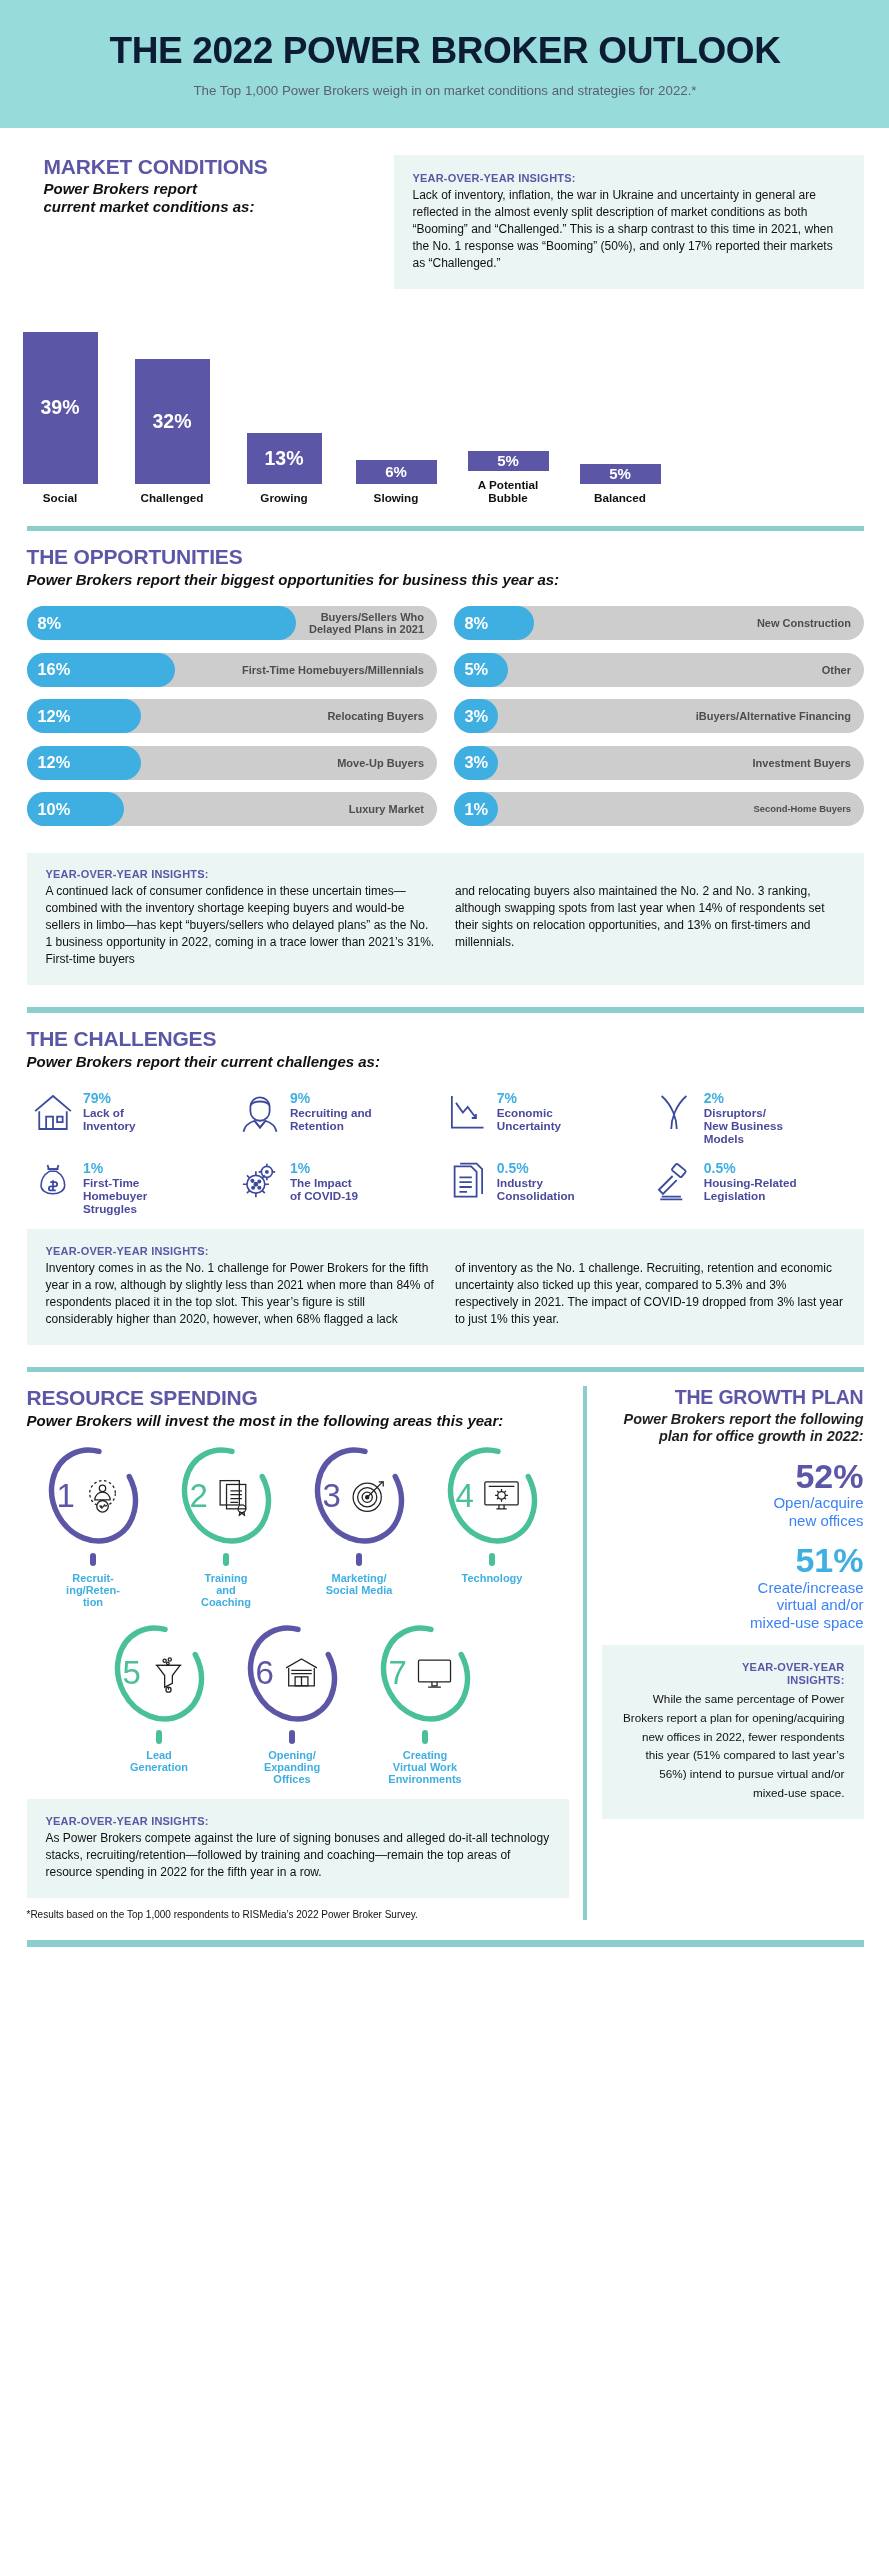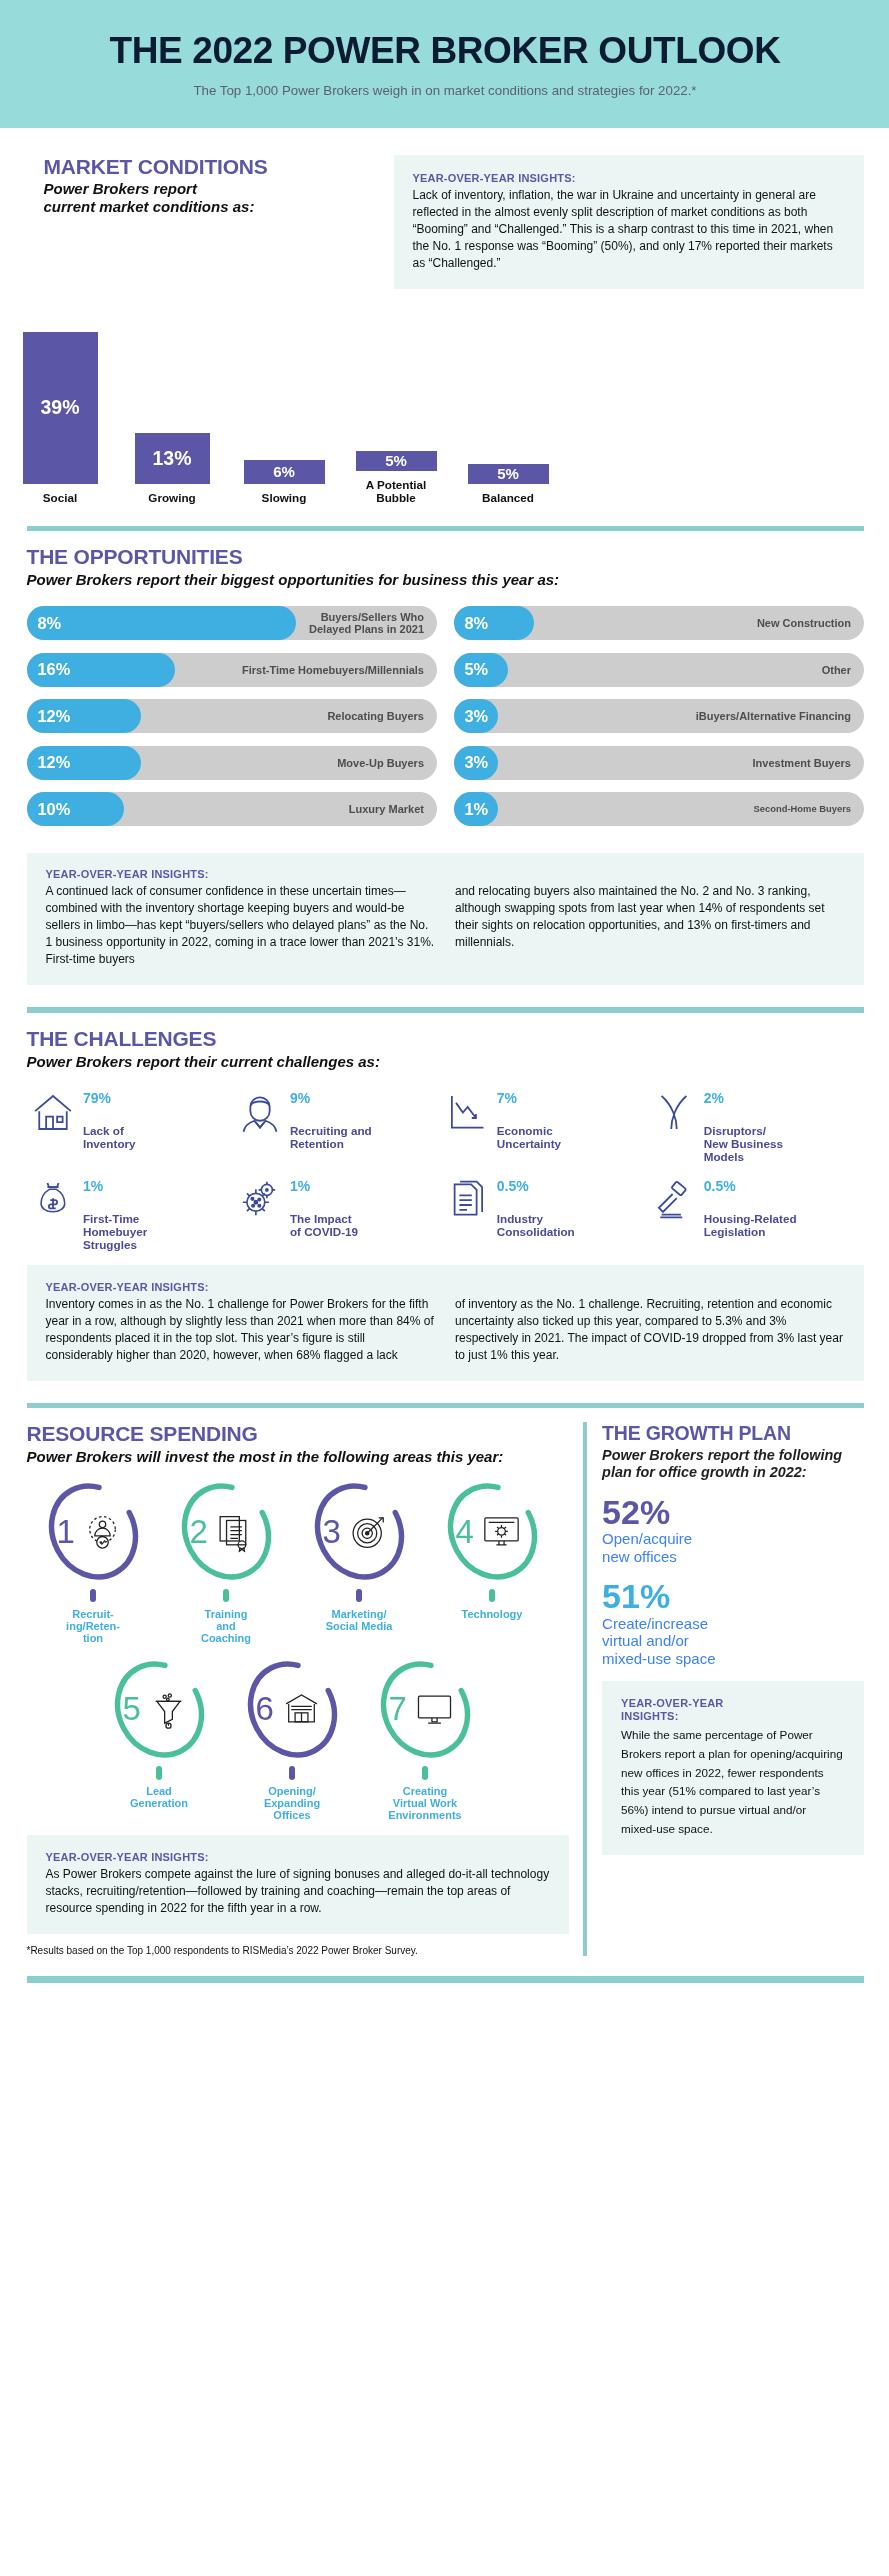--- a/index.html
+++ b/index.html
@@ -168,30 +168,31 @@
     font-size: 14px;
     font-weight: 800;
     color: #3fafe2;
     line-height: 1.05;
   }
   .chal-name {
     font-size: 11.7px;
     font-weight: 800;
     color: #4a4a9b;
     line-height: 1.12;
-    margin-top: 18px;
+    margin-top: 0;
   }
 
   
   .bottom { display: flex; }
   .res { width: 556px; padding-right: 14px; }
   .growth {
     flex: 1;
     border-left: 4.7px solid #8ccdcd;
     padding-left: 15.6px;
+    text-align: right;
   }
   .circles-row {
     display: flex;
     justify-content: flex-start;
     margin-top: 14px;
   }
   .circ-item { width: 133px; text-align: center; }
   .ring {
     width: 95px; height: 103px;
     margin: 0 auto;
@@ -290,20 +291,24 @@
         <h4>YEAR-OVER-YEAR INSIGHTS:</h4>
         <p>Lack of inventory, inflation, the war in Ukraine and uncertainty in general are reflected in the almost evenly split description of market conditions as both “Booming” and “Challenged.” This is a sharp contrast to this time in 2021, when the No. 1 response was “Booming” (50%), and only 17% reported their markets as “Challenged.”</p>
       </div>
     </div>
   </div>
 
   <div class="bars" id="market-bars">
       <div class="barcol">
         <div class="bar" style="height: 152px; background: rgb(91, 87, 166); font-size: 19.5px; width: 75px;">39%</div>
         <div class="barlabel">Social</div>
+      </div>
+      <div class="barcol">
+        <div class="bar" style="height: 125px; background: rgb(91, 87, 166); font-size: 19.5px; width: 75px;">32%</div>
+        <div class="barlabel">Challenged</div>
       </div>
       <div class="barcol">
         <div class="bar" style="height: 51px; background: rgb(91, 87, 166); font-size: 19.5px; width: 75px;">13%</div>
         <div class="barlabel">Growing</div>
       </div>
       <div class="barcol">
         <div class="bar" style="height: 23.4px; background: rgb(91, 87, 166); font-size: 15px; width: 81px;">6%</div>
         <div class="barlabel">Slowing</div>
       </div>
       <div class="barcol">

